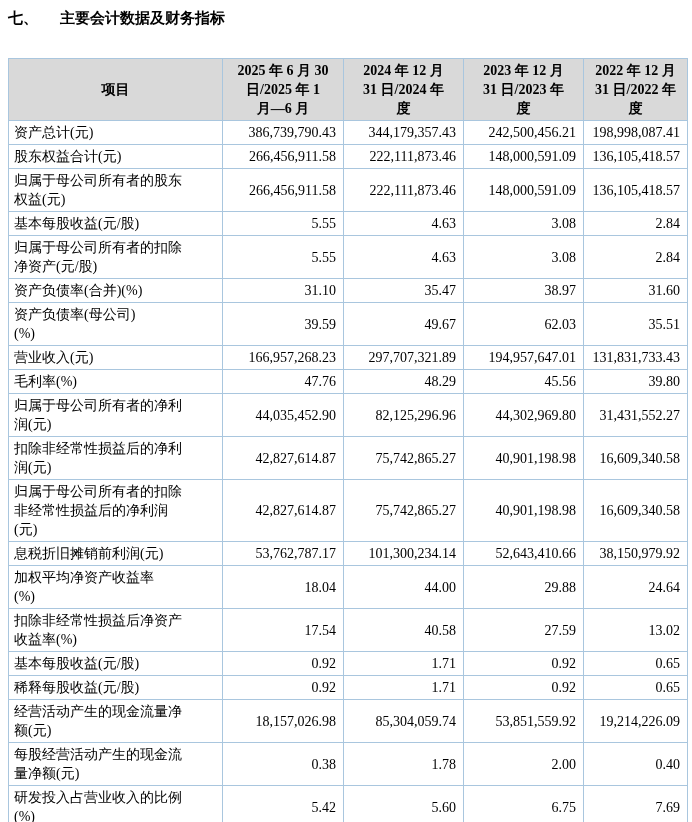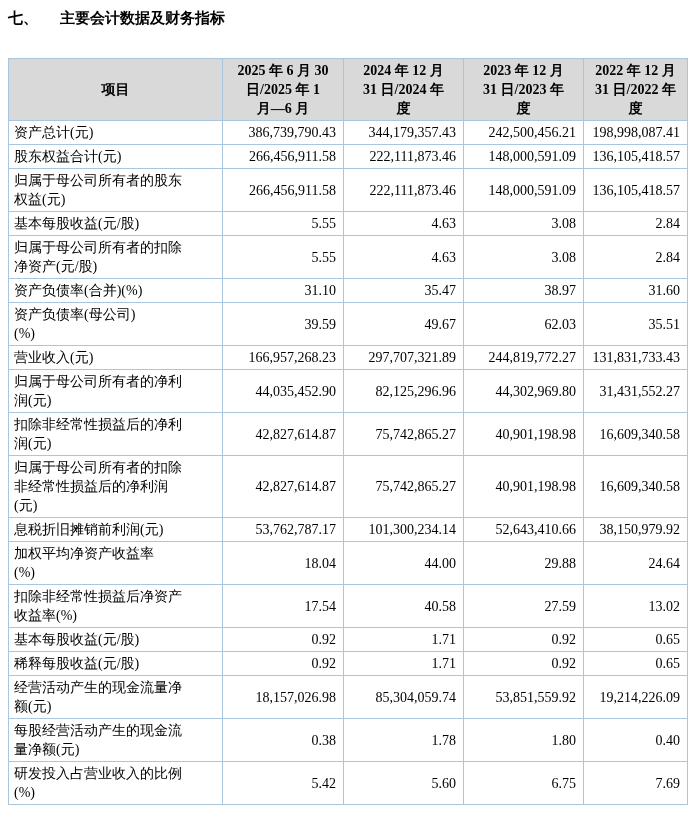--- a/index.html
+++ b/index.html
@@ -152,24 +152,31 @@
     <td class="num">39.59</td>
     <td class="num">49.67</td>
     <td class="num">62.03</td>
     <td class="num">35.51</td>
   </tr>
 
   <tr>
     <td class="label">营业收入(元)</td>
     <td class="num">166,957,268.23</td>
     <td class="num">297,707,321.89</td>
-    <td class="num">244,819,772.27</td>
+    <td class="num">194,957,647.01</td>
     <td class="num">131,831,733.43</td>
   </tr>
 
+  <tr>
+    <td class="label">毛利率(%)</td>
+    <td class="num">47.76</td>
+    <td class="num">48.29</td>
+    <td class="num">45.56</td>
+    <td class="num">39.80</td>
+  </tr>
 
 
   <tr>
     <td class="label">归属于母公司所有者的净利
 润(元)</td>
     <td class="num">44,035,452.90</td>
     <td class="num">82,125,296.96</td>
     <td class="num">44,302,969.80</td>
     <td class="num">31,431,552.27</td>
   </tr>
@@ -242,21 +249,21 @@
     <td class="num">85,304,059.74</td>
     <td class="num">53,851,559.92</td>
     <td class="num">19,214,226.09</td>
   </tr>
 
   <tr>
     <td class="label">每股经营活动产生的现金流
 量净额(元)</td>
     <td class="num">0.38</td>
     <td class="num">1.78</td>
-    <td class="num">1.80</td>
+    <td class="num">2.00</td>
     <td class="num">0.40</td>
   </tr>
 
   <tr>
     <td class="label">研发投入占营业收入的比例
 (%)</td>
     <td class="num">5.42</td>
     <td class="num">5.60</td>
     <td class="num">6.75</td>
     <td class="num">7.69</td>

